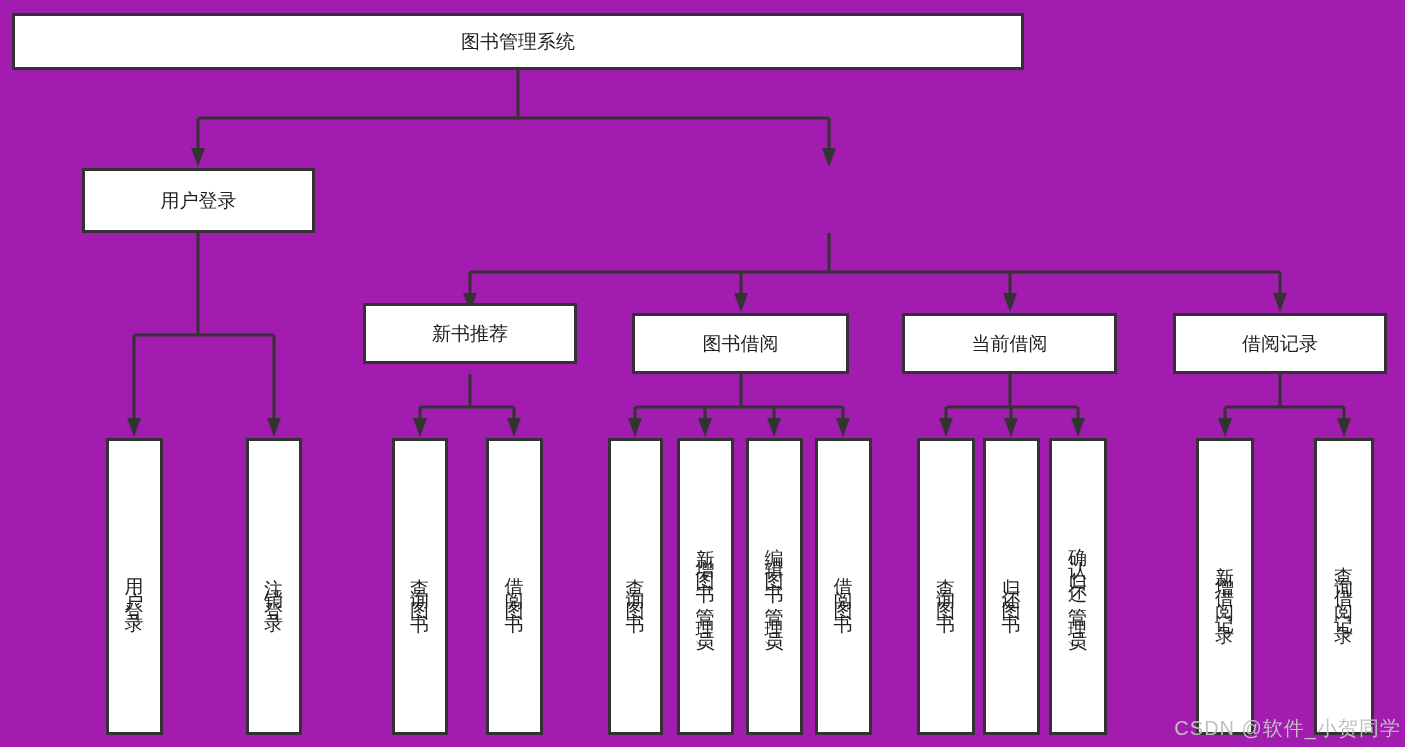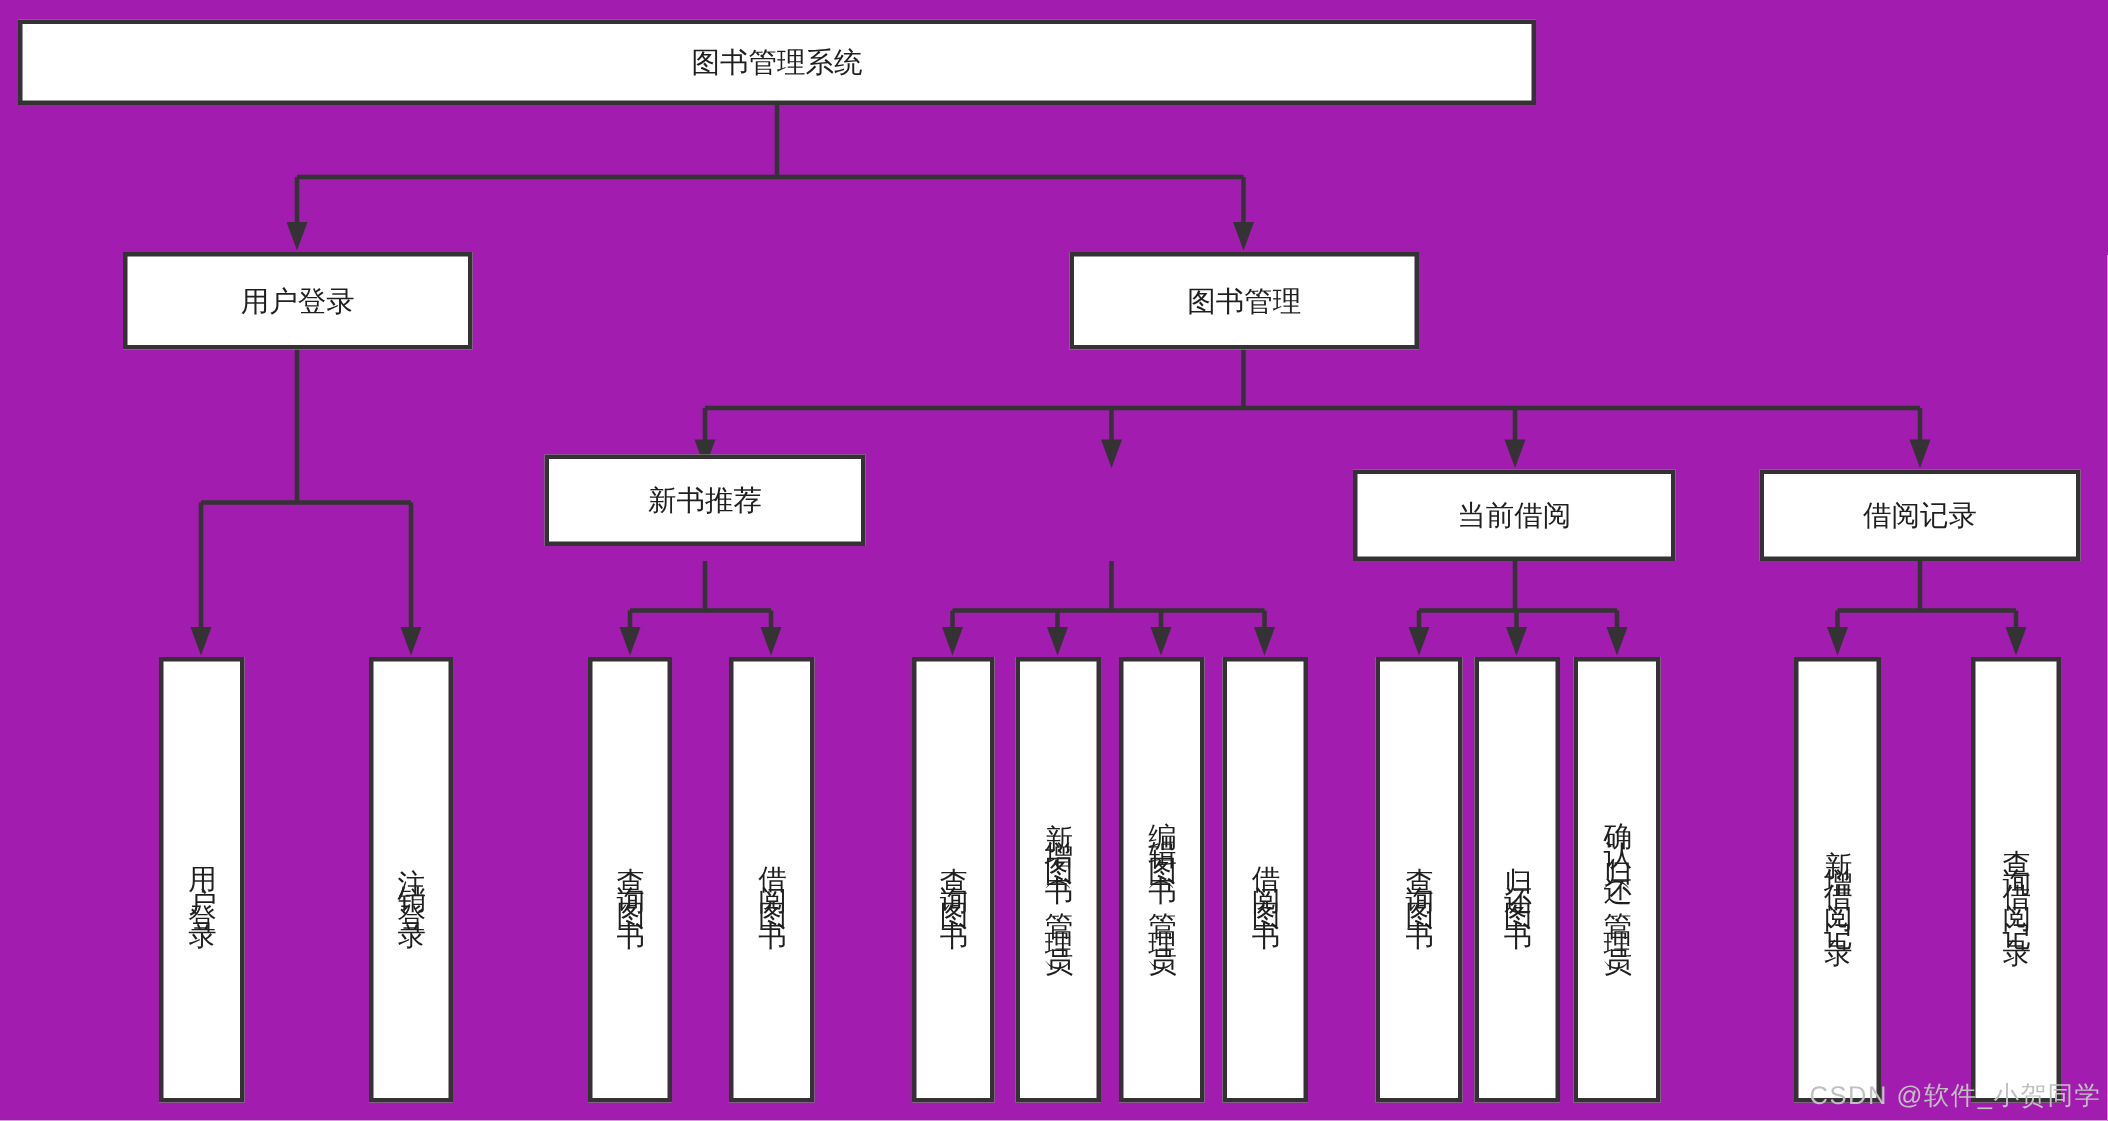--- a/index.html
+++ b/index.html
@@ -31,21 +31,21 @@
     text-orientation:mixed;
     letter-spacing:12px;
     line-height:1;
   }
   #watermark{
     position:absolute;
     right:4px;
     bottom:5px;
     z-index:3;
     color:#c0c0c0;
-    font-size:17px;
+    font-size:20px;
     letter-spacing:1px;
     white-space:nowrap;
   }
 </style>
 </head>
 <body>
 
 <div id="canvas">
 
   <svg id="connectors" width="1405" height="747" viewBox="0 0 1405 747">
@@ -87,23 +87,23 @@
     <g>
       <path d="M1280 374 V407 M1225 407 H1344 M1225 407 V419 M1344 407 V419"></path>
       <polygon points="1218,418 1232,418 1225,437"></polygon>
       <polygon points="1337,418 1351,418 1344,437"></polygon>
     </g>
   </svg>
 
   <div class="node" style="left:12px;top:13px;width:1012px;height:57px">图书管理系统</div>
 
   <div class="node" style="left:82px;top:168px;width:233px;height:65px">用户登录</div>
-  <div class="node" style="left:713px;top:168px;width:233px;height:65px">图书管理</div>
 
   <div class="node" style="left:363px;top:303px;width:214px;height:61px">新书推荐</div>
+  <div class="node" style="left:632px;top:313px;width:217px;height:61px">图书借阅</div>
   <div class="node" style="left:1173px;top:313px;width:214px;height:61px">借阅记录</div>
   <div class="node" style="left:902px;top:313px;width:215px;height:61px">当前借阅</div>
 
   <div class="node v" style="left:106px;top:438px;width:57px;height:297px">用户登录</div>
   <div class="node v" style="left:246px;top:438px;width:56px;height:297px">注销登录</div>
 
   <div class="node v" style="left:392px;top:438px;width:56px;height:297px">查询图书</div>
   <div class="node v" style="left:486px;top:438px;width:57px;height:297px">借阅图书</div>
 
   <div class="node v" style="left:608px;top:438px;width:55px;height:297px">查询图书</div>

